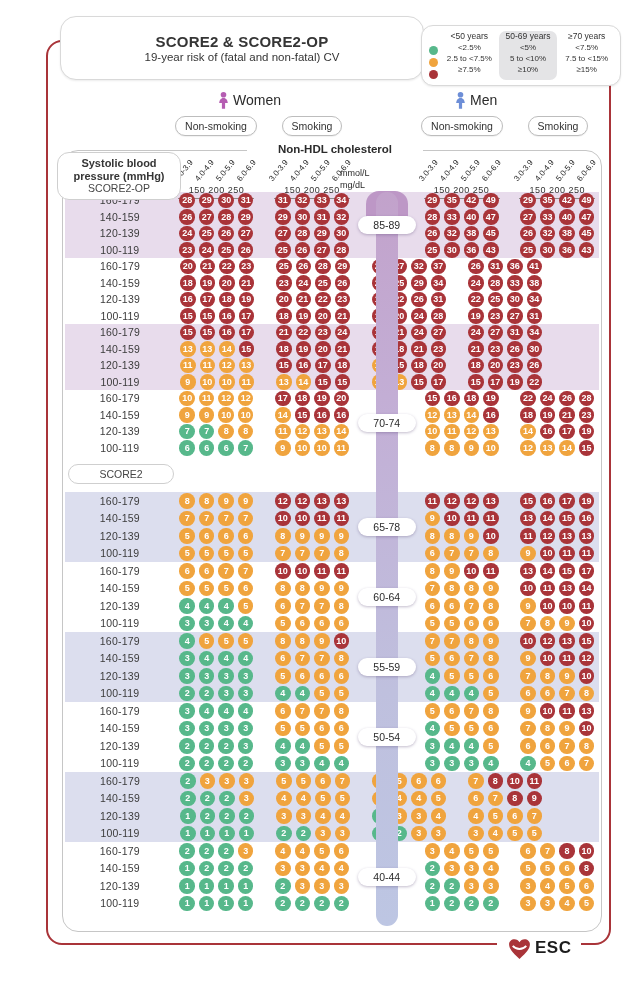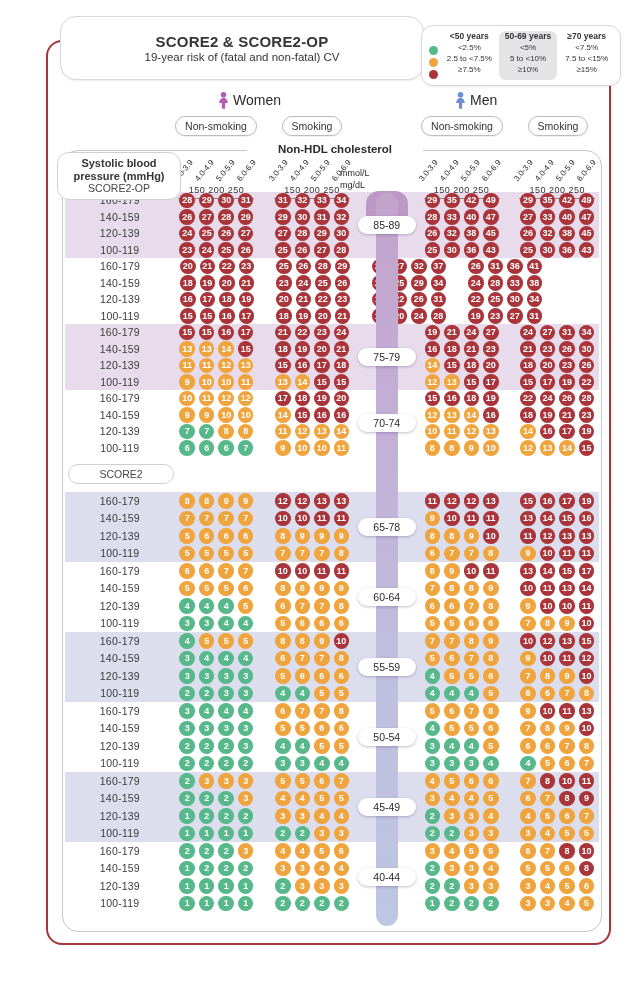--- a/index.html
+++ b/index.html
@@ -14,21 +14,21 @@
   .title-box .t1{font-size:15px;font-weight:bold;color:#353535;letter-spacing:.2px;}
   .title-box .t2{font-size:11.5px;color:#353535;line-height:14px;}
   .title-box .u{text-decoration:underline;}
   
   .legend{position:absolute;left:421px;top:25px;width:200px;background:#fff;border:1px solid #d9d9d9;
           border-radius:12px;box-shadow:0 1px 2px rgba(0,0,0,.08);z-index:6;
           display:flex;padding:5px 4px 5px 5px;box-sizing:border-box;}
   .l-dots{display:flex;flex-direction:column;width:13px;padding-top:13px;align-items:center;}
   .l-dots svg{margin:1.5px 0;}
   .l-col{flex:1;text-align:center;}
-  .l-col .lh{font-size:8.5px;font-weight:bold;white-space:nowrap;line-height:11px;}
+  .l-col .lh{font-size:8.5px;font-weight:normal;white-space:nowrap;line-height:11px;}
   .l-col .lv{font-size:8px;white-space:nowrap;line-height:11px;}
   .l-col.hl{background:#e4e4e6;border-radius:7px;}
   
   .gender{position:absolute;top:90px;height:20px;display:flex;align-items:center;gap:4px;z-index:5;}
   .gender .glabel{font-size:14px;font-weight:500;color:#2b2b2b;}
   .pill-row{position:absolute;left:62px;top:116px;width:540px;display:flex;padding:0 2px;box-sizing:border-box;z-index:5;}
   .pill-cell{width:84px;display:flex;justify-content:center;}
   .pill{border:1px solid #bdbdbd;border-radius:12px;background:#fff;font-size:10.5px;color:#333;
         padding:3px 9px;white-space:nowrap;box-shadow:0 1px 1px rgba(0,0,0,.06);}
   .sp-label{width:110px;} .sp-12{width:12px;} .sp-66{width:66px;}
@@ -502,23 +502,20 @@
               <div class="rcell" style="background: rgb(169, 52, 57);">18</div>
             </div>
             <div class="brow">
               <div class="rcell" style="background: rgb(240, 164, 62);">13</div>
               <div class="rcell" style="background: rgb(240, 164, 62);">14</div>
               <div class="rcell" style="background: rgb(169, 52, 57);">15</div>
               <div class="rcell" style="background: rgb(169, 52, 57);">15</div>
             </div>
           </div>
           <div class="gap6"></div>
-          <div class="c-age">
-            <div class="age-pill">75-79</div>
-          </div>
           <div class="gap6"></div>
           <div class="block">
             <div class="brow">
               <div class="rcell" style="background: rgb(169, 52, 57);">19</div>
               <div class="rcell" style="background: rgb(169, 52, 57);">21</div>
               <div class="rcell" style="background: rgb(169, 52, 57);">24</div>
               <div class="rcell" style="background: rgb(169, 52, 57);">27</div>
             </div>
             <div class="brow">
               <div class="rcell" style="background: rgb(169, 52, 57);">16</div>
@@ -1219,23 +1216,20 @@
               <div class="rcell" style="background: rgb(240, 164, 62);">4</div>
             </div>
             <div class="brow">
               <div class="rcell" style="background: rgb(87, 184, 139);">2</div>
               <div class="rcell" style="background: rgb(87, 184, 139);">2</div>
               <div class="rcell" style="background: rgb(240, 164, 62);">3</div>
               <div class="rcell" style="background: rgb(240, 164, 62);">3</div>
             </div>
           </div>
           <div class="gap6"></div>
-          <div class="c-age">
-            <div class="age-pill">45-49</div>
-          </div>
           <div class="gap6"></div>
           <div class="block">
             <div class="brow">
               <div class="rcell" style="background: rgb(240, 164, 62);">4</div>
               <div class="rcell" style="background: rgb(240, 164, 62);">5</div>
               <div class="rcell" style="background: rgb(240, 164, 62);">6</div>
               <div class="rcell" style="background: rgb(240, 164, 62);">6</div>
             </div>
             <div class="brow">
               <div class="rcell" style="background: rgb(240, 164, 62);">3</div>
@@ -1411,14 +1405,21 @@
     <div class="b1">Systolic blood</div>
     <div class="b1">pressure (mmHg)</div>
     <div class="b2">SCORE2-OP</div>
   </div>
 
   <div class="age-cap">
     <div class="cap-text">Age<br>(y)</div>
   </div>
   <div class="age-strip"></div>
 
+  <div class="esc">
+    <svg width="25" height="23" viewBox="0 0 24 22">
+      <path d="M12 21 C5 15 2 11 2 7 C2 4 4.3 2 7.2 2 C9.2 2 11 3.2 12 5 C13 3.2 14.8 2 16.8 2 C19.7 2 22 4 22 7 C22 11 19 15 12 21 Z" fill="#a93439"></path>
+      <path d="M5.5 8.5 C9 12.5 15 12.5 18.5 8.5" stroke="#ffffff" stroke-width="1.8" fill="none"></path>
+    </svg>
+    <span class="esc-text">ESC</span>
+  </div>
 
 </div>
 
 </body></html>

